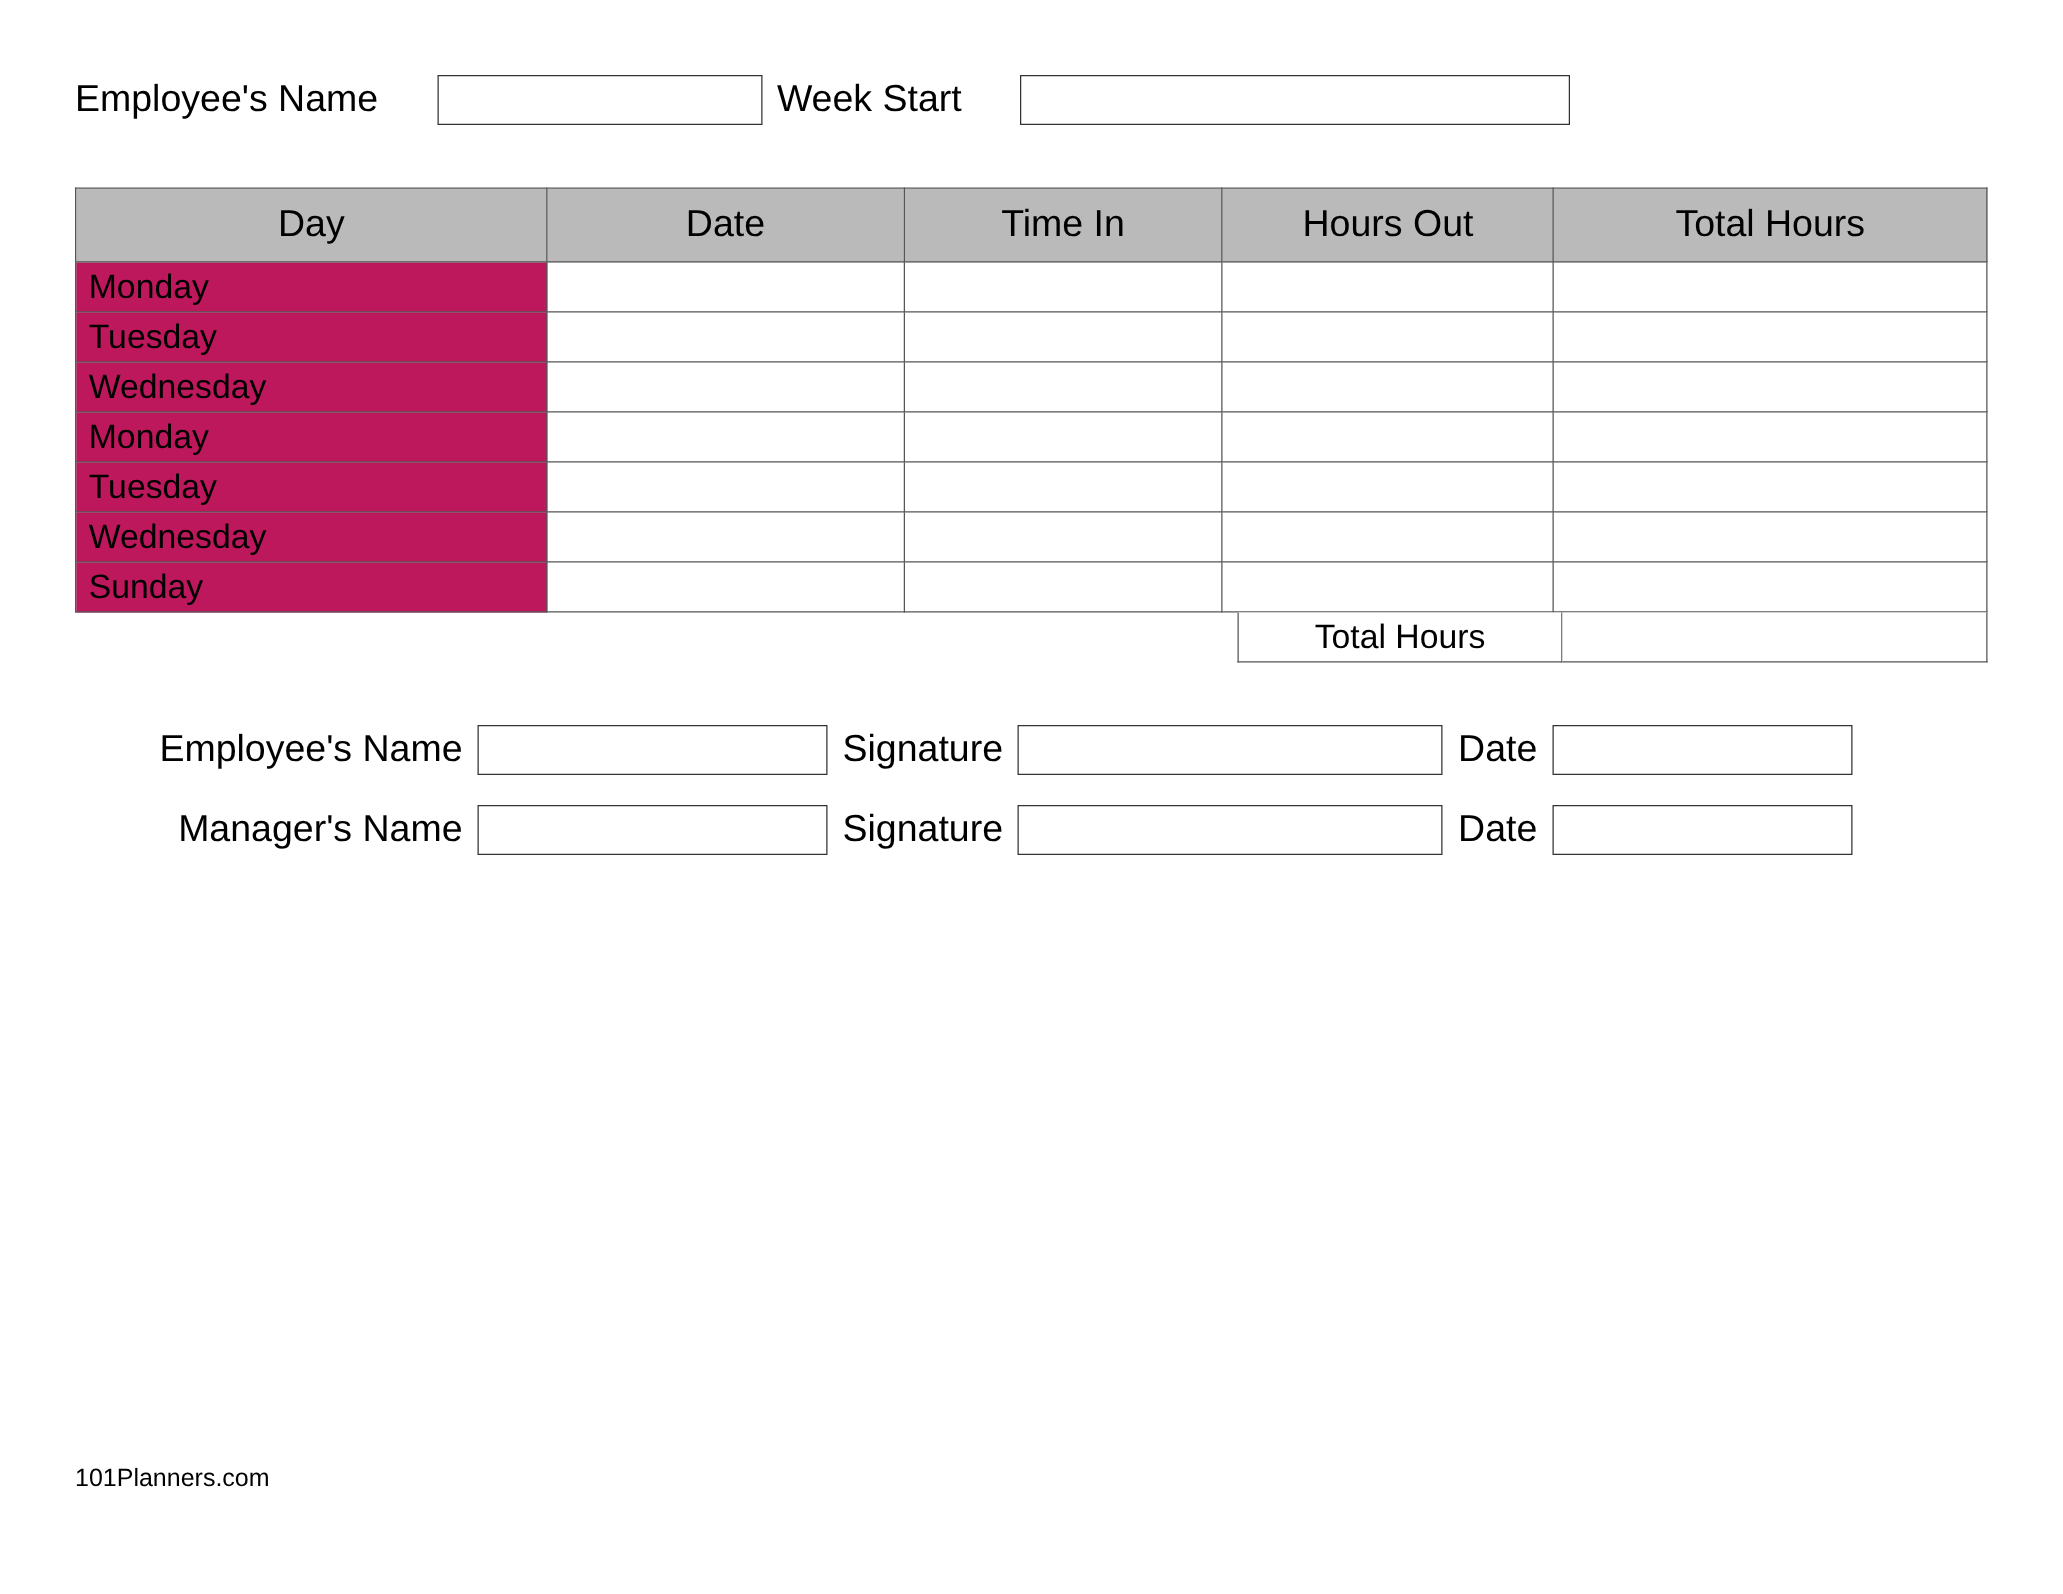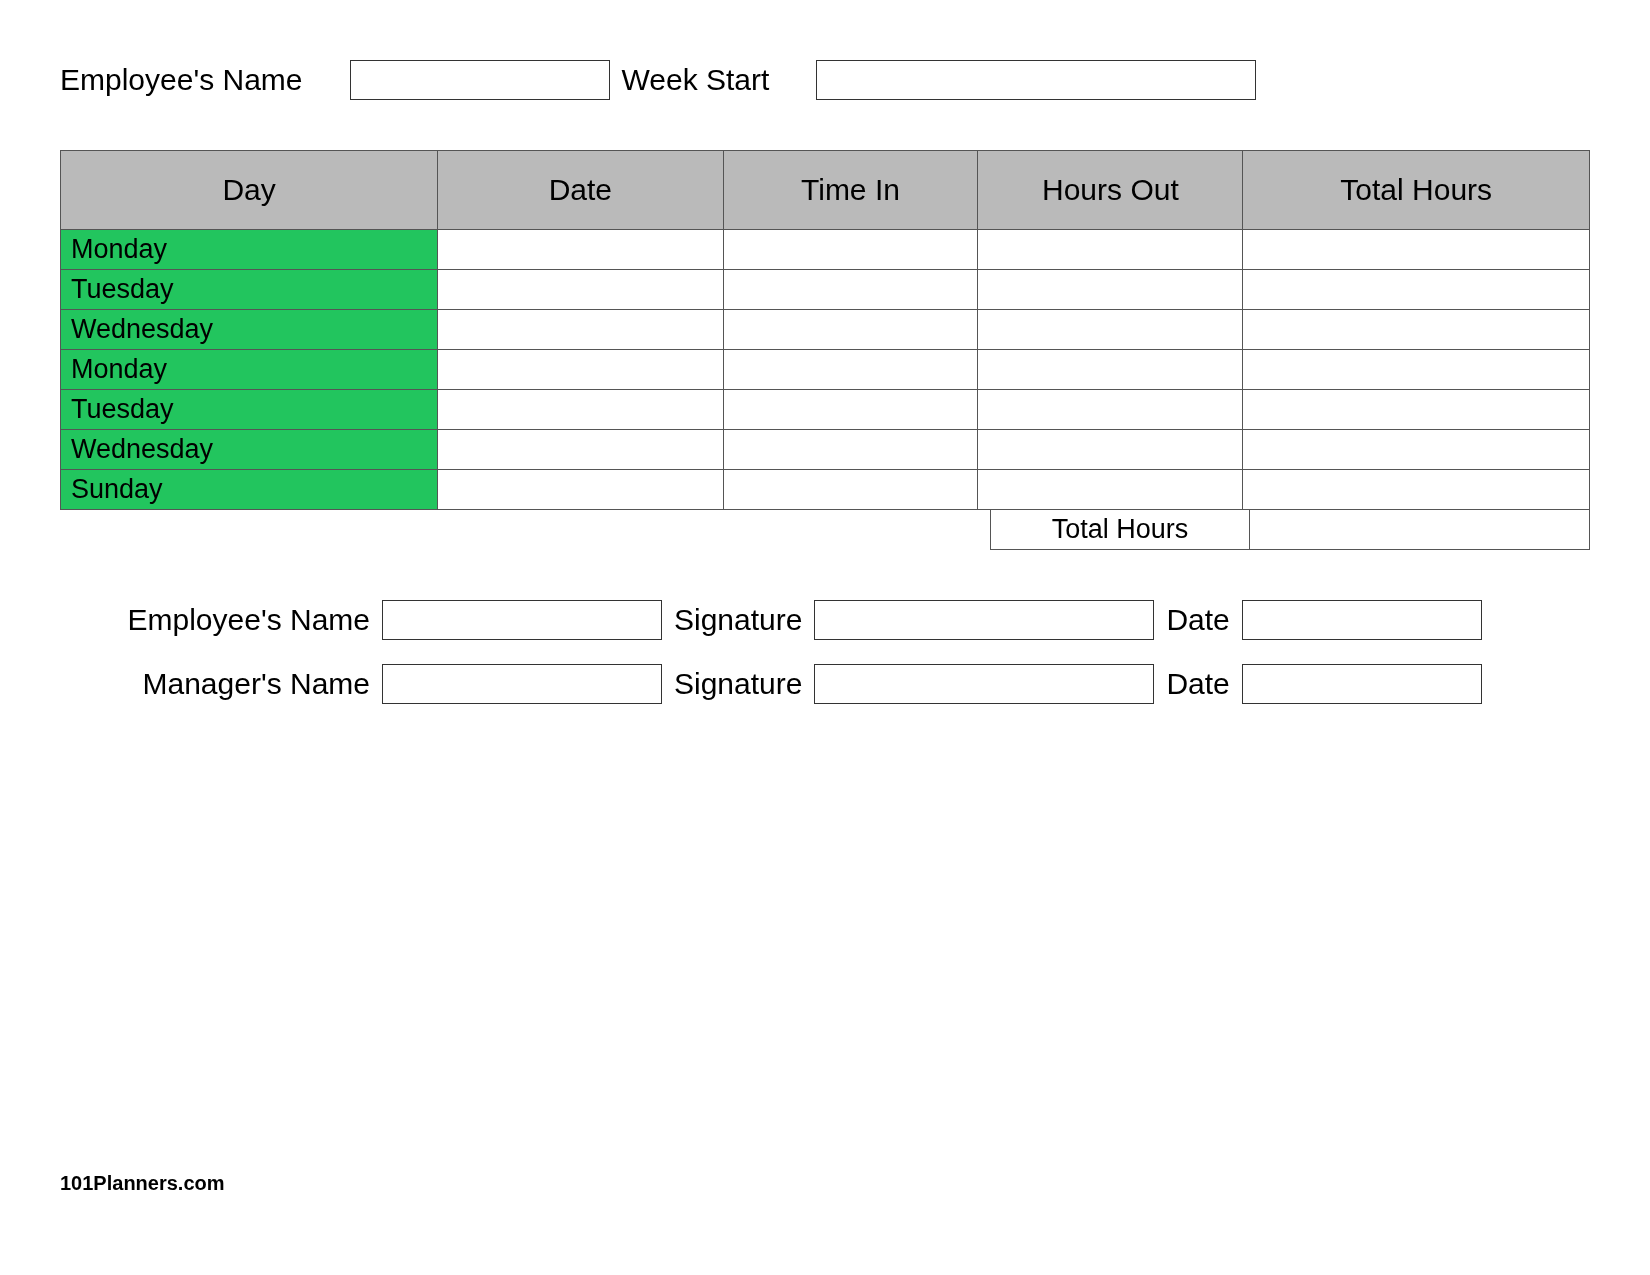--- a/index.html
+++ b/index.html
@@ -53,33 +53,33 @@
     }
     table {
       border-collapse: collapse;
       width: 100%;
       margin-bottom: 0;
     }
     th {
       background: #bababa;
       font-weight: 400;
       font-size: 30px;
-      padding: 22px 8px;
+      padding: 12px 8px;
       border: 1px solid #555;
       text-align: center;
     }
     td {
       border: 1px solid #555;
       font-size: 27px;
       padding: 2px 8px;
       height: 40px;
       background: #fff;
     }
     td.day-cell {
-      background: #22c55e;
+      background: #be185d;
       padding-left: 10px;
     }
     .col-day { width: 370px; }
     .col-date { width: 280px; }
     .col-timein { width: 250px; }
     .col-timeout { width: 260px; }
     .col-total { width: 340px; }
     
     .totals-row {
       display: flex;
@@ -128,21 +128,20 @@
     }
     .sbox-name { width: 280px; }
     .sbox-sig { width: 340px; }
     .sbox-date { width: 240px; }
     
     .footer {
       position: absolute;
       bottom: 20px;
       left: 0px;
       font-size: 20px;
-      font-weight: bold;
     }
   </style>
 </head>
 <body>
 
 <div class="page">
 
 
   <div class="top-row">
     <span class="label">Employee's Name</span>

